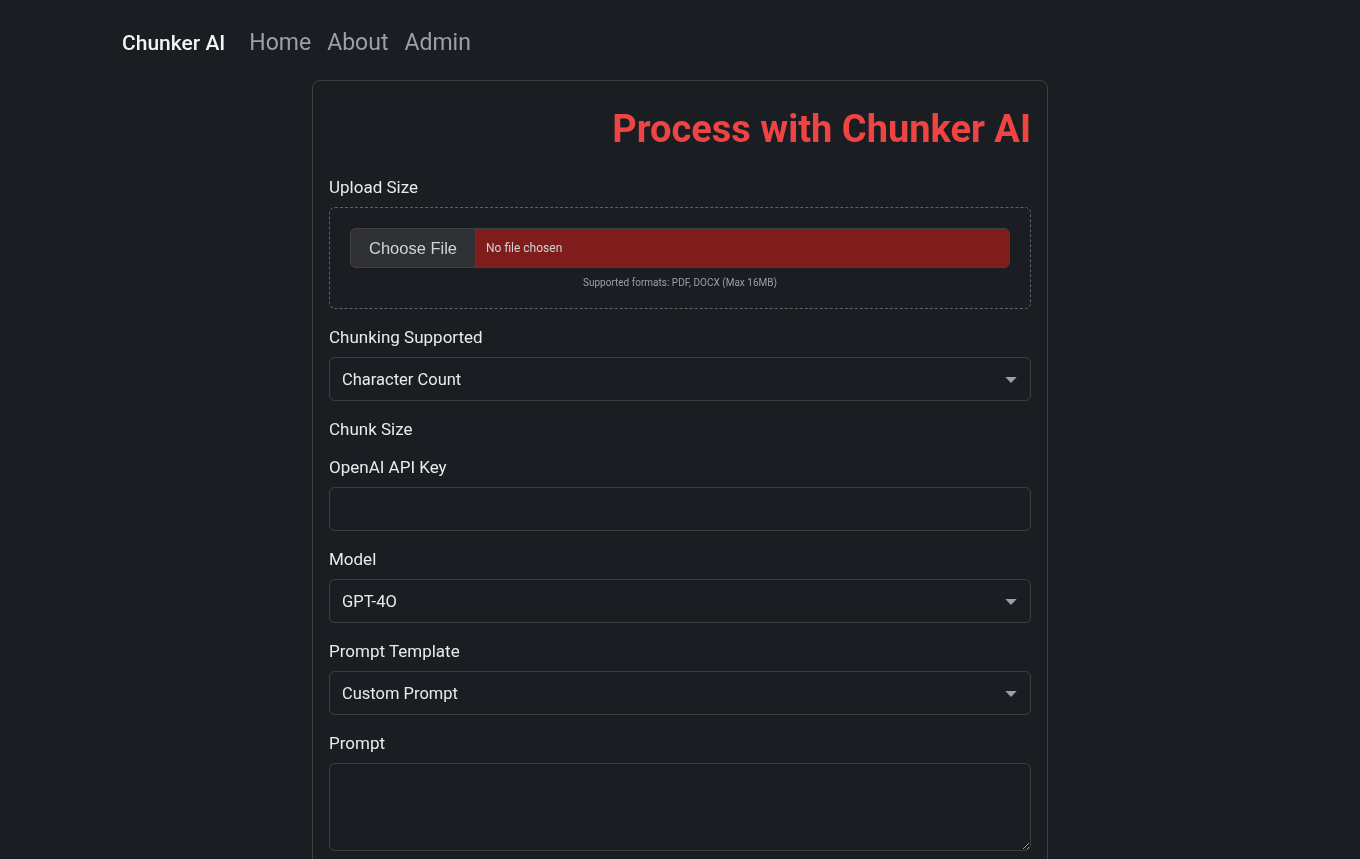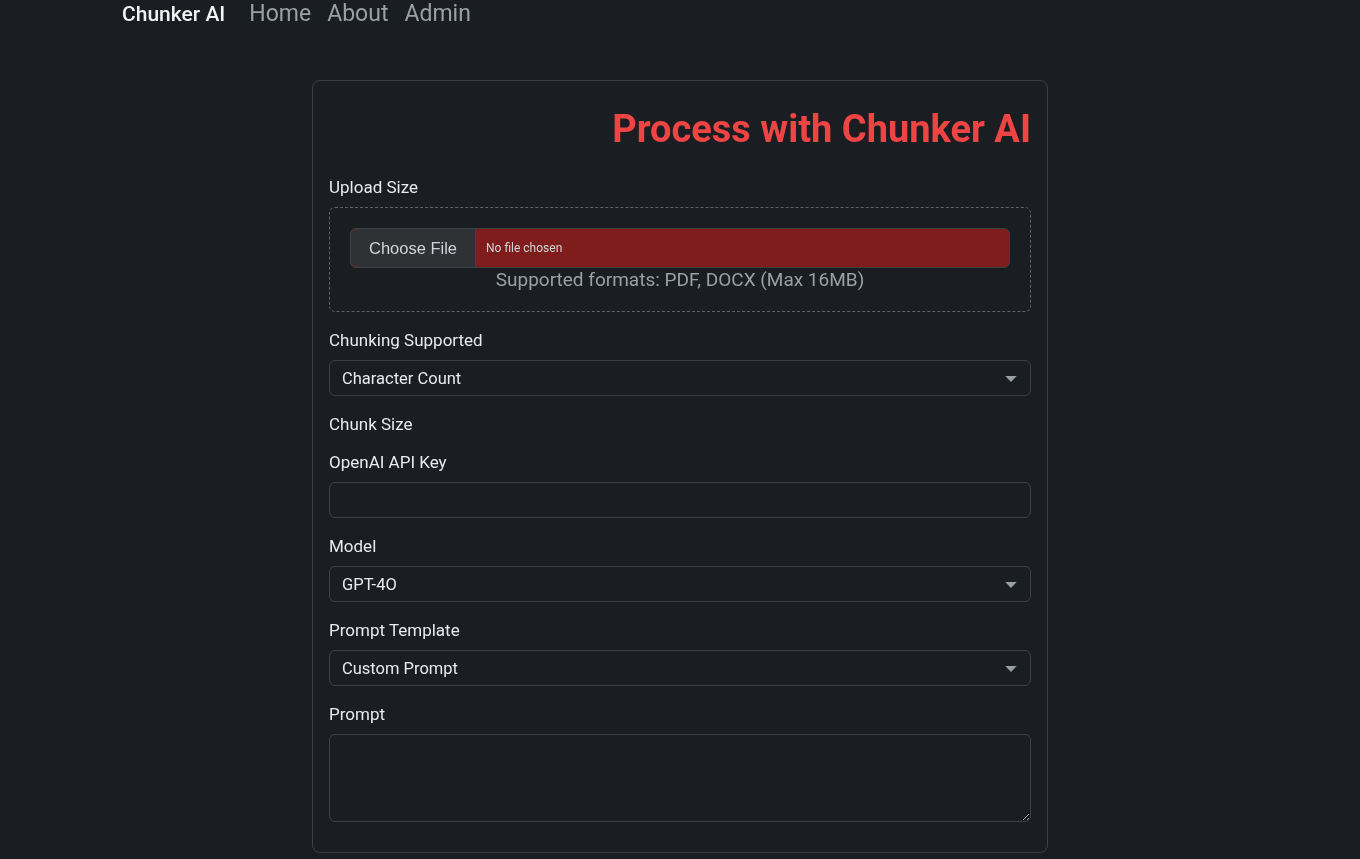--- a/index.html
+++ b/index.html
@@ -8,21 +8,21 @@
     color: #e8eaed;
     font-family: -apple-system, BlinkMacSystemFont, "Segoe UI", Roboto, sans-serif;
     font-size: 16px;
     min-height: 859px;
     width: 1360px;
   }
   .navbar {
     height: 56px;
     background: #1a1d21;
     display: flex;
-    align-items: flex-start;
+    align-items: flex-end;
     padding: 0 16px;
   }
   .navbar-inner {
     display: flex;
     align-items: center;
     margin-left: 106px;
   }
   .brand {
     font-size: 21px;
     font-weight: 500;
@@ -85,26 +85,26 @@
     border-radius: 6px 0 0 6px;
   }
   .file-status {
     padding-left: 10px;
     color: #d0d3d7;
     font-size: 12px;
   }
   .supported {
     text-align: center;
     color: #9aa0a6;
-    font-size: 19px;
-    margin-top: 0;
+    font-size: 10px;
+    margin-top: 9px;
   }
   .control {
     width: 100%;
-    height: 36px;
+    height: 44px;
     background: transparent;
     border: 1px solid #3c4043;
     border-radius: 6px;
     color: #e8eaed;
     font-size: 16.5px;
     padding: 0 12px;
     display: flex;
     align-items: center;
     justify-content: space-between;
     position: relative;

